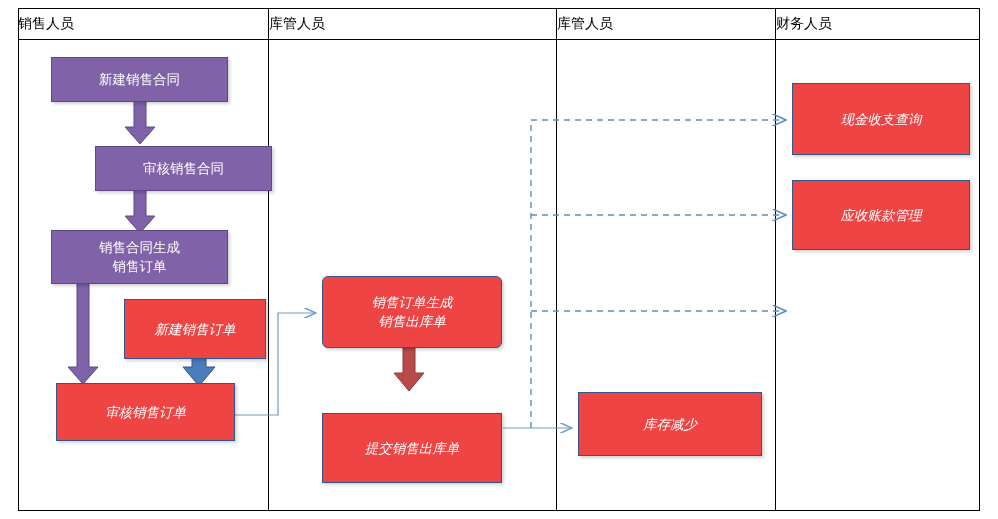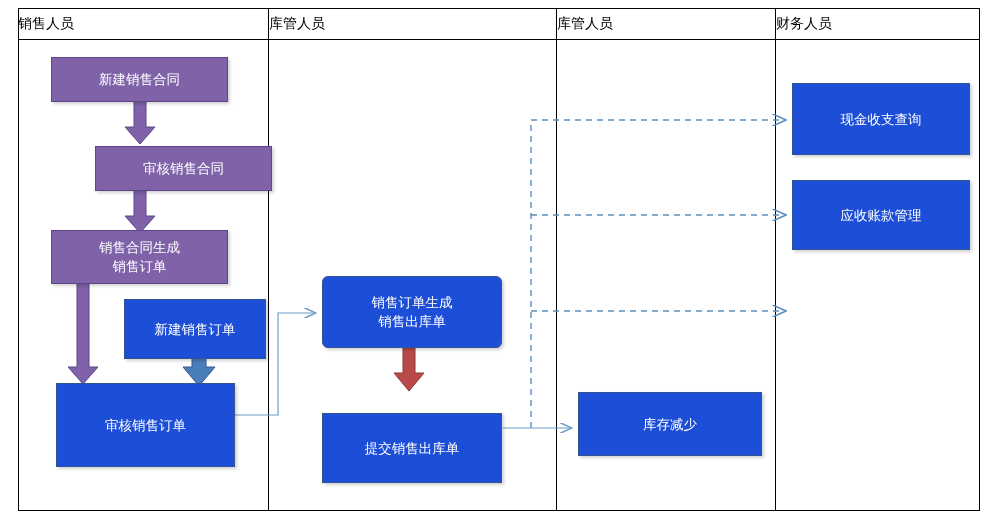--- a/index.html
+++ b/index.html
@@ -67,22 +67,23 @@
     line-height: 19px;
     border-width: 1px;
     border-style: solid;
     box-shadow: 2px 2px 3px rgba(0,0,0,0.18);
   }
   .node.purple {
     background: #7f62a8;
     border-color: #5d4788;
   }
   .node.blue {
-    background: #1d4ed8;
+    background: #ef4444;
     border-color: #31568f;
+    font-style: italic;
   }
   .node span { display: block; }
 
   
   .block-arrow {
     position: absolute;
   }
   .block-arrow svg { display: block; }
 
   
@@ -199,21 +200,21 @@
     <div>
       <span>销售合同生成</span>
       <span>销售订单</span>
     </div>
   </div>
 
   <div class="node blue" style="left:124px; top:299px; width:142px; height:60px;">
     <span>新建销售订单</span>
   </div>
 
-  <div class="node blue" style="left:56px;  top:383px; width:179px; height:84px;">
+  <div class="node blue" style="left:56px;  top:383px; width:179px; height:58px;">
     <span>审核销售订单</span>
   </div>
 
   <div class="node blue" style="left:322px; top:276px; width:180px; height:72px;border-radius:6px;">
     <div>
       <span>销售订单生成</span>
       <span>销售出库单</span>
     </div>
   </div>
 

